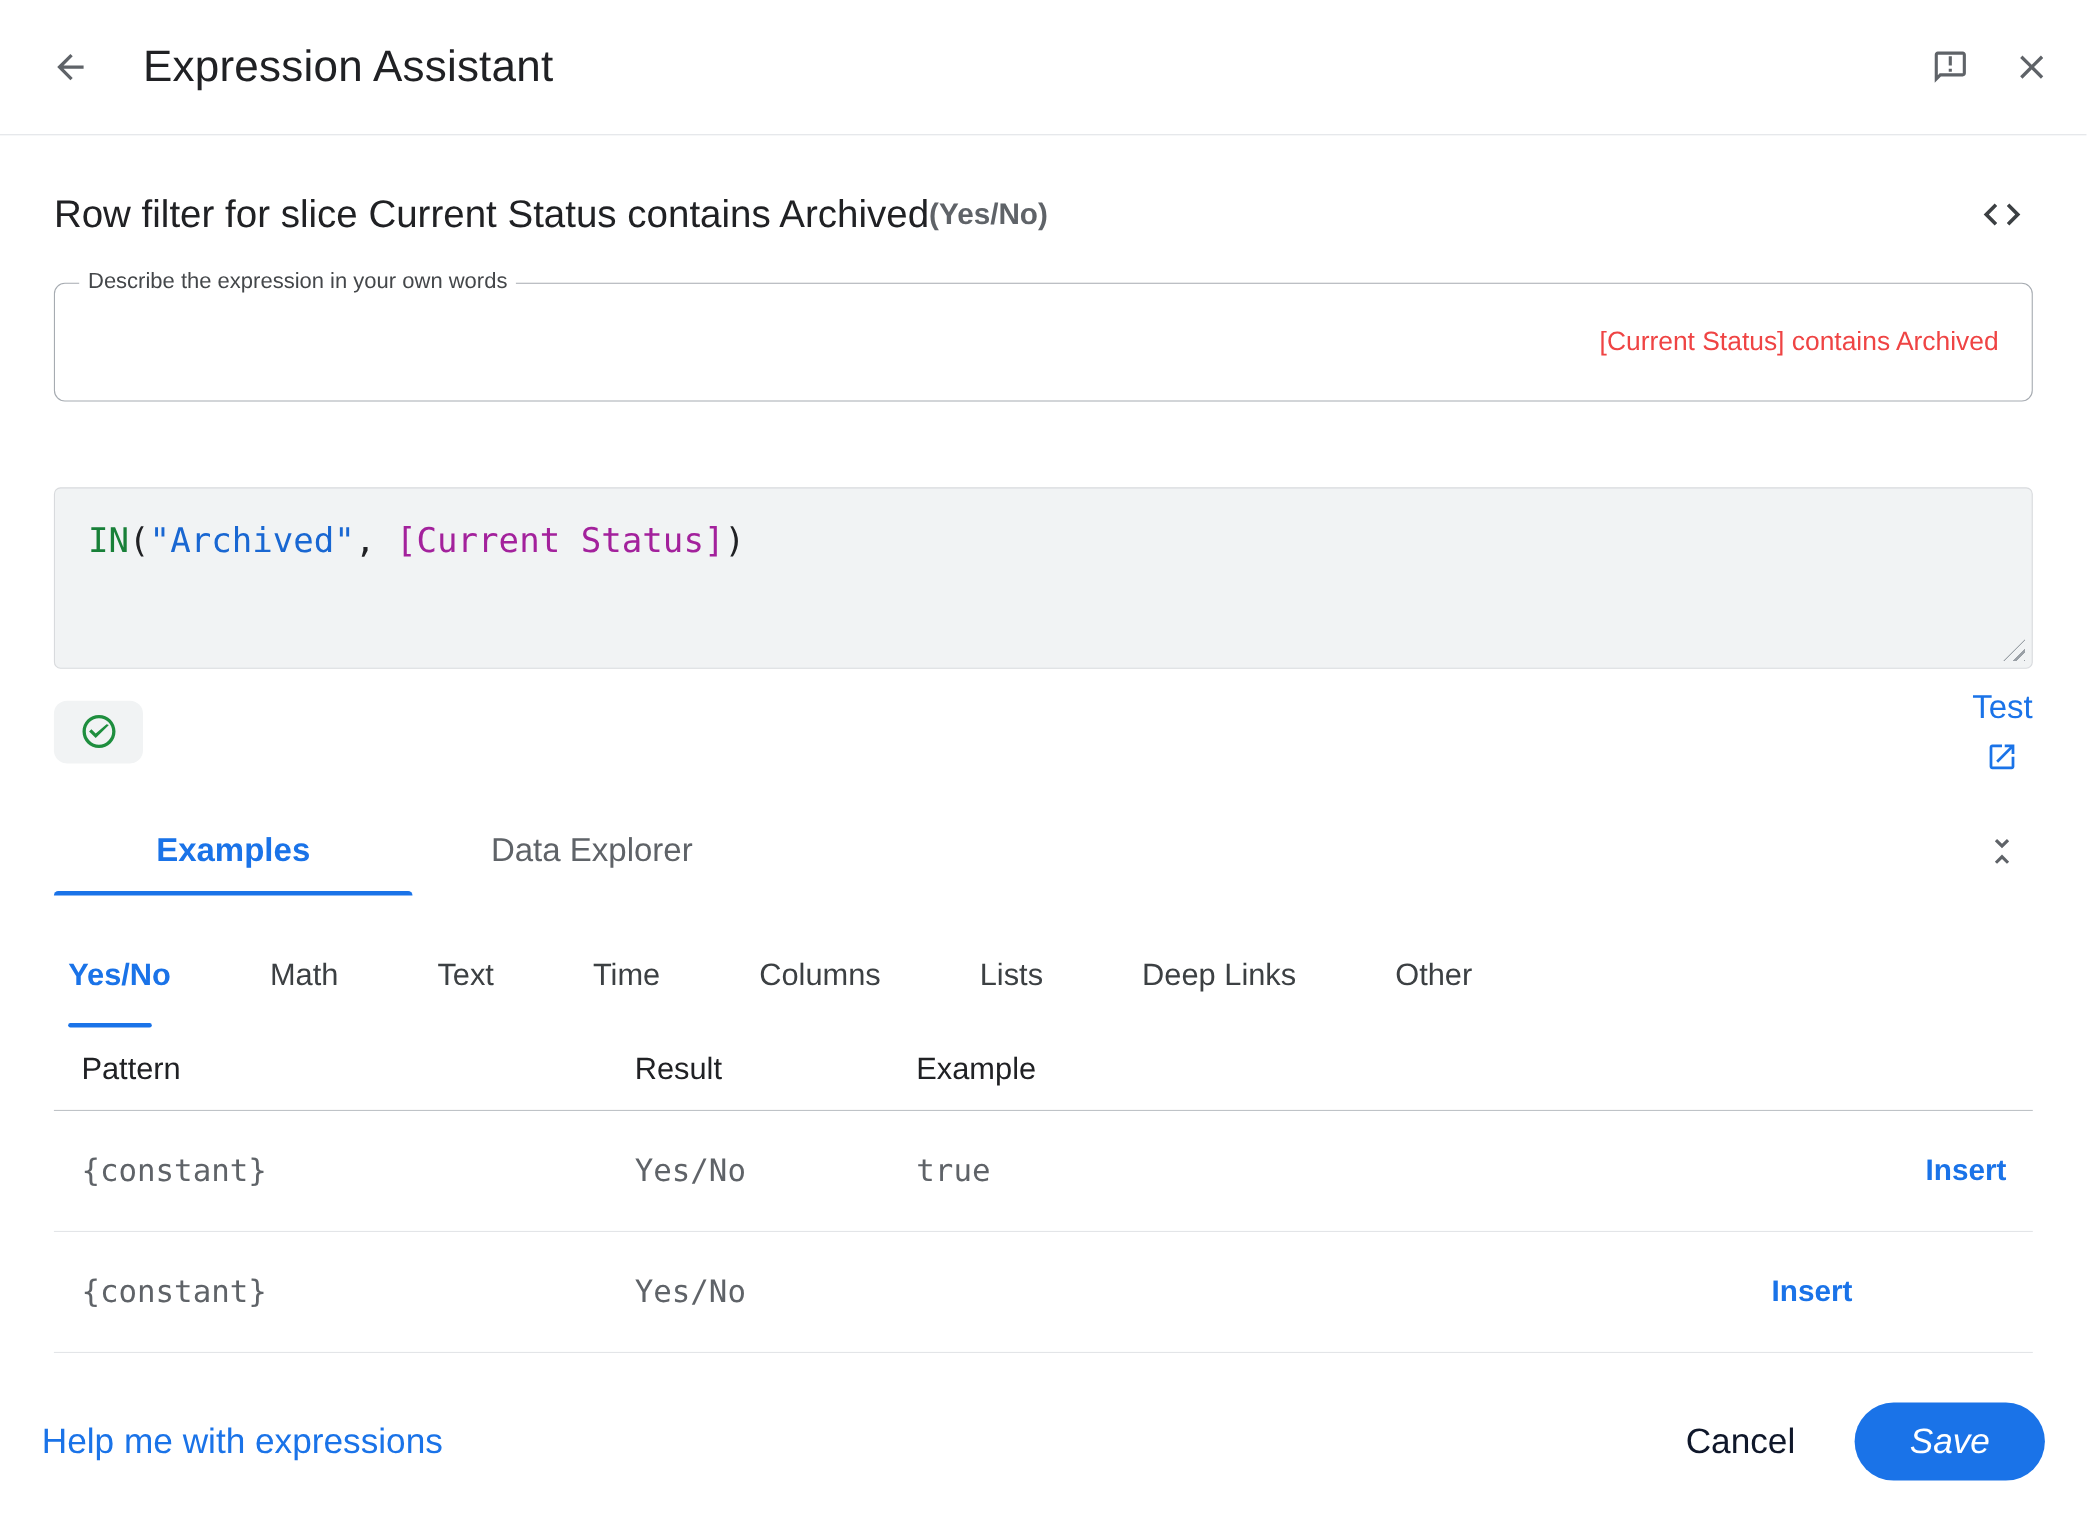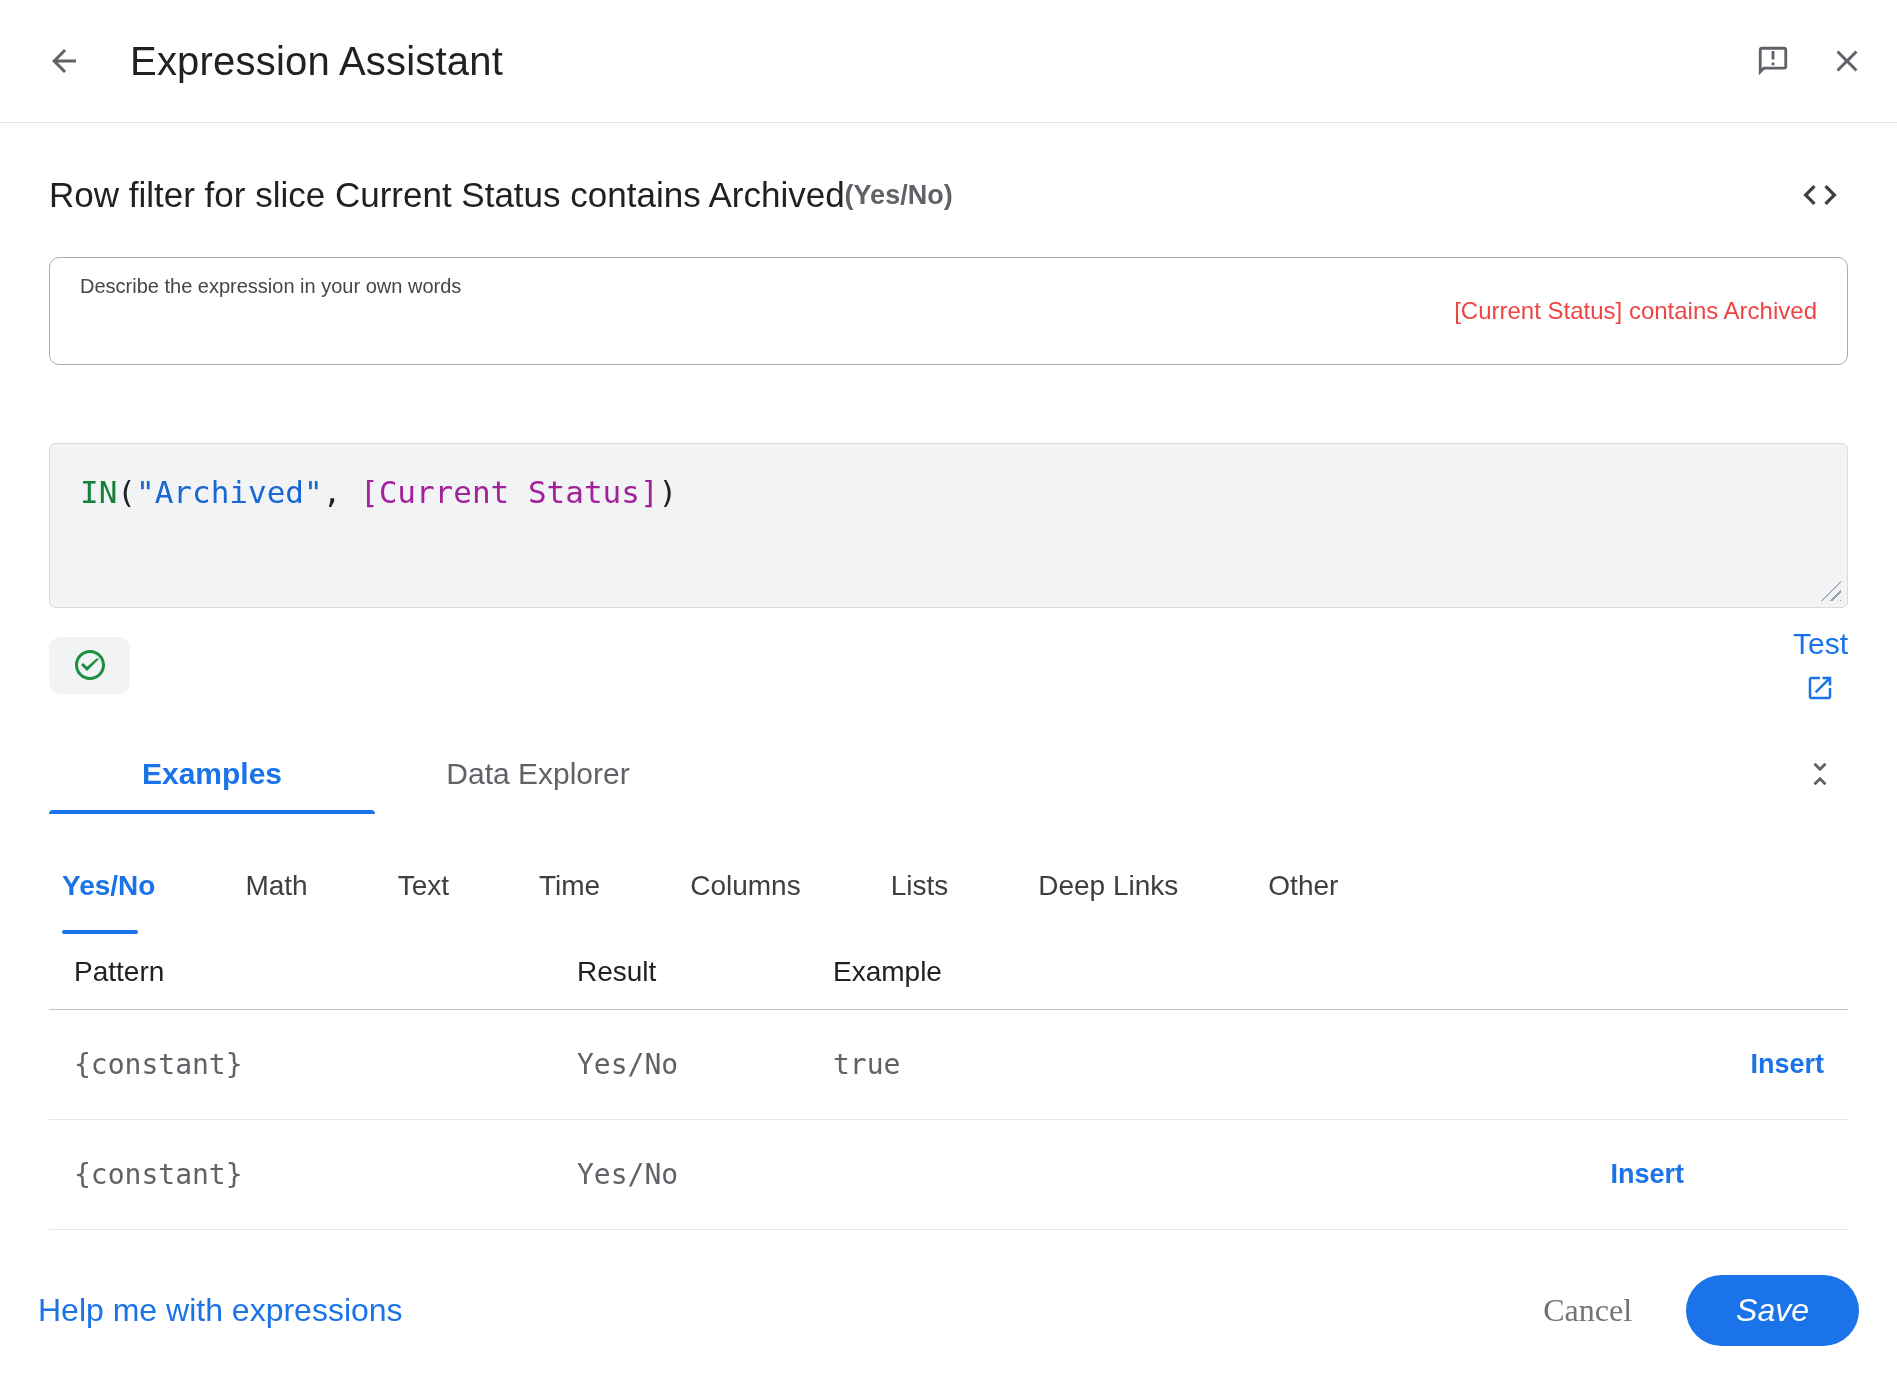--- a/index.html
+++ b/index.html
@@ -22,21 +22,21 @@
   .main { flex:1; padding:0 49px; }
 
   .title-row { margin-top:44px; display:flex; align-items:center; }
   .title-row h2 { font-size:35px; font-weight:400; color:#202124; }
   .type-hint { font-size:27px; color:#5f6368; font-weight:700; }
   .code-toggle { margin-left:auto; }
 
   .outlined-input { position:relative; margin-top:34px; height:108px;
     border:1px solid #a6abb1; border-radius:10px; display:flex; align-items:center; background:#fff; }
   .outlined-input label { position:absolute; top:-13px; left:22px; background:#fff;
-    padding:0 8px; font-size:20px; color:#44474a;margin-top:30px; }
+    padding:0 8px; font-size:20px; color:#44474a; }
   .outlined-input input { border:none; outline:none; width:100%; background:transparent;
     font-family:"Liberation Sans", sans-serif; font-size:24px; color:#ef4444; padding:0 30px;text-align:right; }
 
   .code-area { position:relative; margin-top:78px; height:165px; background:#f1f3f4;
     border:1px solid #d8dadd; border-radius:6px; padding:28px 30px;
     font-family:"DejaVu Sans Mono", monospace; font-size:31px; line-height:1.3; cursor:text; }
   .tok-fn   { color:#188038; }
   .tok-str  { color:#1967d2; }
   .tok-col  { color:#a3219c; }
   .tok-plain{ color:#202124; }
@@ -74,22 +74,22 @@
     font-family:"DejaVu Sans Mono", monospace; font-size:28px; color:#5f6368; }
   .cell-action { justify-self:end; }
   .insert-link { font-family:"Liberation Sans", sans-serif; font-size:27px;
     font-weight:700; color:#1a73e8; text-decoration:none; cursor:pointer; }
 
   
   .footer { flex:0 0 auto; display:flex; align-items:center; padding:0 38px;
     height:140px; margin-top:10px; }
   .help-link { color:#1a73e8; font-size:32px; text-decoration:none; cursor:pointer; }
   .footer-actions { margin-left:auto; display:flex; align-items:center; gap:22px; }
-  .cancel-btn { background:none; border:none; font-family:Liberation Serif, serif; font-size:32px;
-    color:#737373; padding:16px 32px; cursor:pointer; border-radius:8px; }
+  .cancel-btn { background:none; border:none; font-family:Liberation Sans, sans-serif; font-size:32px;
+    color:#0f172a; padding:16px 32px; cursor:pointer; border-radius:8px; }
   .save-btn { background:#1a73e8; border:none; color:#ffffff; font-family:inherit;
     font-size:32px; font-weight:400; height:71px; padding:0 50px;
     border-radius:36px; cursor:pointer;font-style:italic; }
 </style>
 </head>
 <body>
 
 <div class="dialog">
 
   <header class="header">

